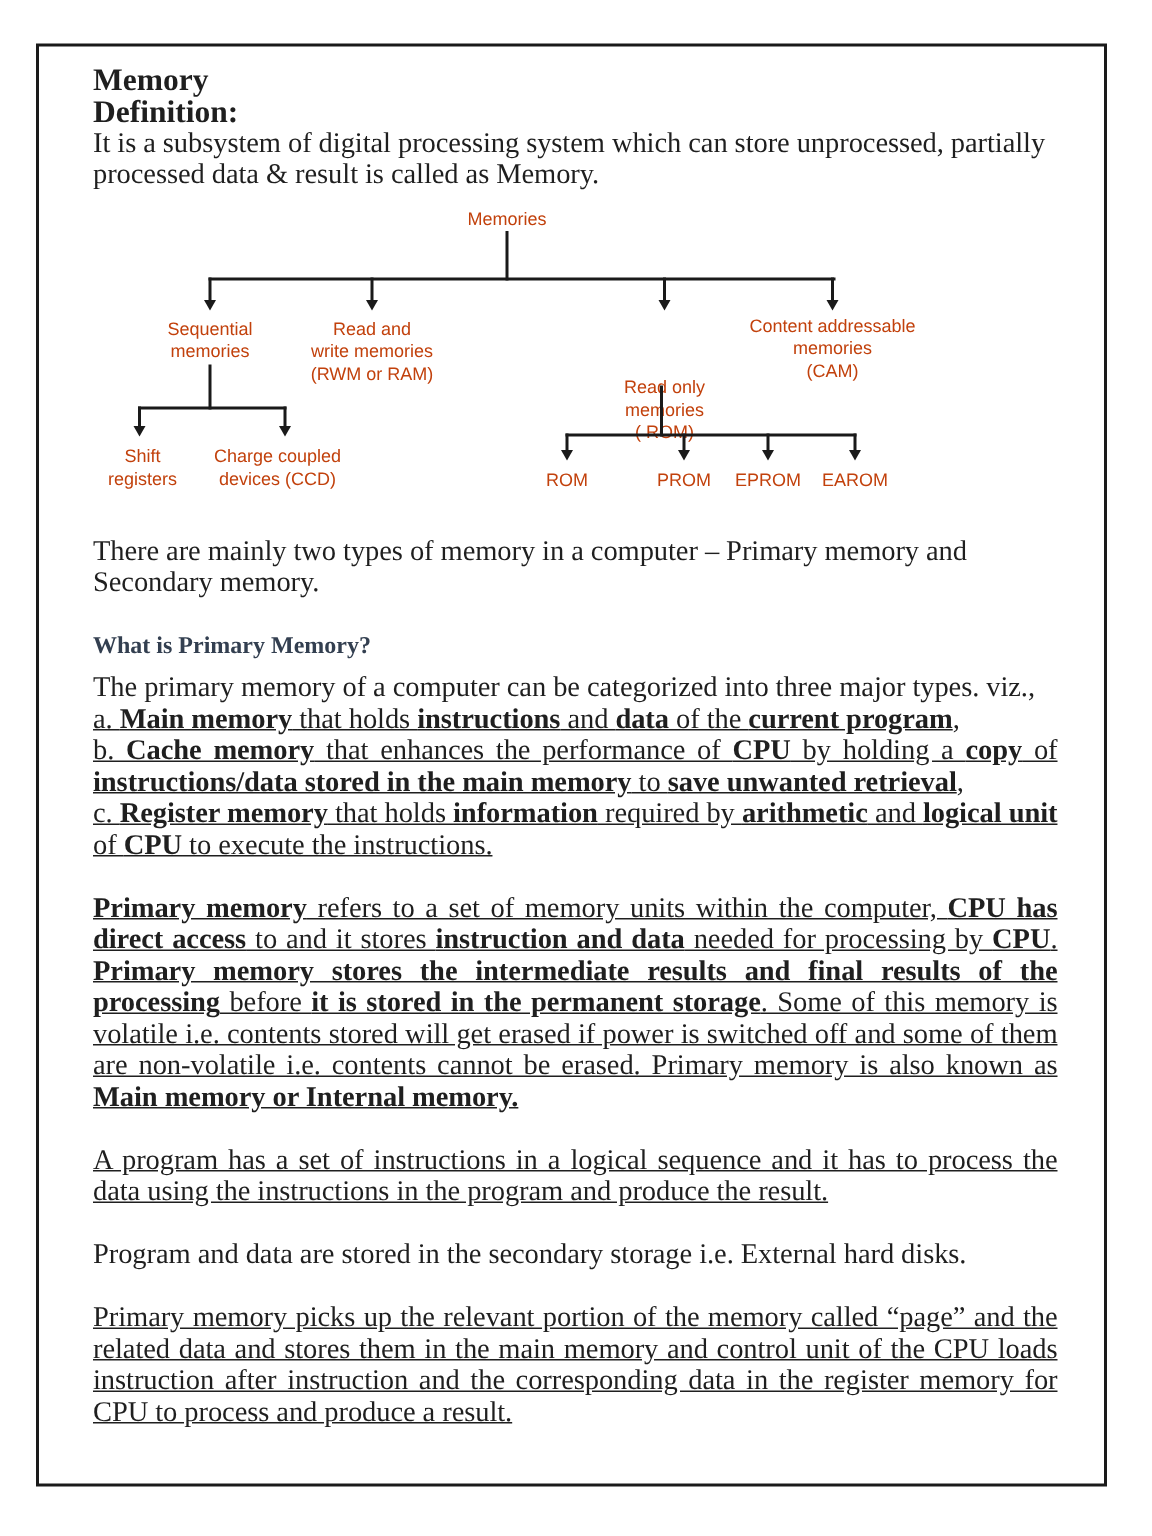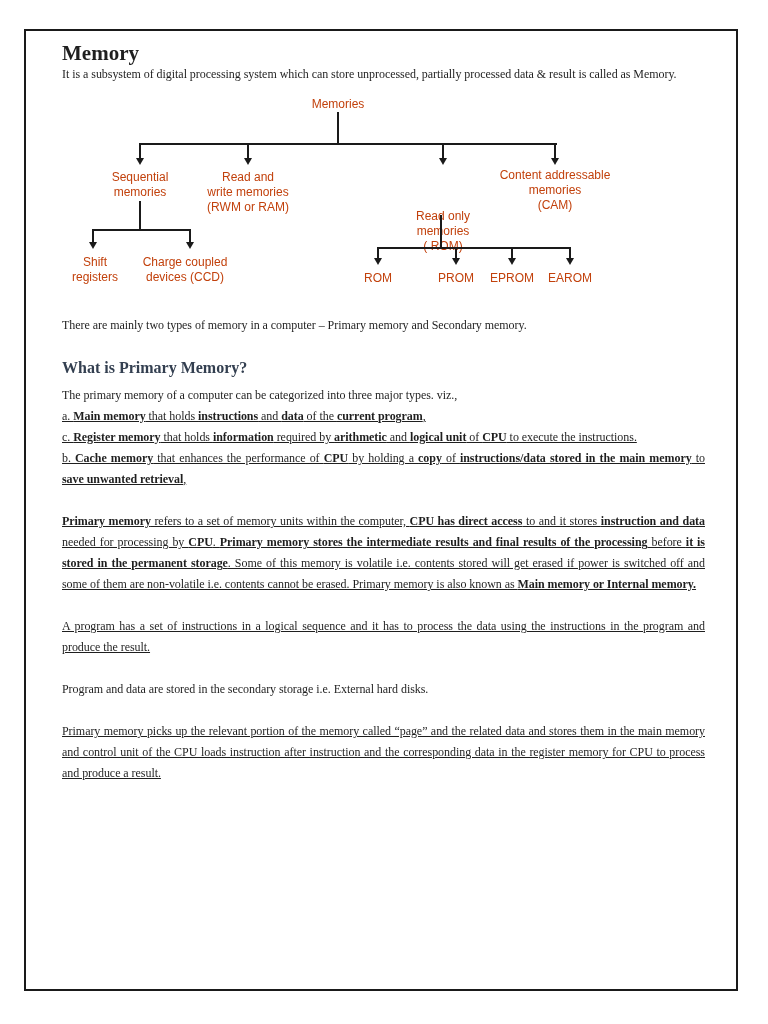--- a/index.html
+++ b/index.html
@@ -15,21 +15,21 @@
     -webkit-font-smoothing:antialiased;
   }
   .page-box{
     position:absolute;left:24px;top:29px;width:714px;height:962px;
     border:2px solid var(--line);
     box-sizing:border-box;
     padding:12px 33px 0 36px;
   }
   .content{width:643px;}
   .h-bold{font-weight:bold;font-size:21px;line-height:21px;}
-  .body-text{font-size:12px;line-height:21px;letter-spacing:-0.05px;}
+  .body-text{font-size:19px;line-height:21px;letter-spacing:-0.05px;}
   .just{text-align:justify;text-decoration:underline;}
   .primary-heading{color:var(--accent);font-weight:bold;font-size:16px;line-height:22px;}
   .mt-blank{margin-top:21px;}
   b{font-weight:bold;}
 
   
   .diagram{
     position:relative;height:200px;margin-top:12px;
     font-family:"Liberation Sans", sans-serif;
     font-size:12px;line-height:15px;color:#c2410c;
@@ -83,20 +83,21 @@
   .lbl-r2{left:420px;top:174px;width:60px;}
   .lbl-r3{left:478px;top:174px;width:60px;}
 </style>
 </head>
 <body>
 
 <div class="page-box">
   <div class="content">
 
     <div class="h-bold">Memory</div>
+    <div class="h-bold">Definition:</div>
     <div class="body-text">It is a subsystem of digital processing system which can store unprocessed, partially processed data &amp; result is called as Memory.</div>
 
 
     <div class="diagram">
       <div class="dlabel root-label">Memories</div>
       <div class="dline root-stub"></div>
       <div class="dline main-h"></div>
 
       <div class="dline stem-b0"></div>
       <div class="dline stem-b1"></div>
@@ -158,22 +159,22 @@
       <div class="dlabel lbl-r3">EAROM</div>
     </div>
 
     <div class="body-text" style="margin-top:18px;">There are mainly two types of memory in a computer – Primary memory and Secondary memory.</div>
 
     <div class="primary-heading mt-blank">What is Primary Memory?</div>
 
     <div class="body-text" style="margin-top:6px;">
       <div>The primary memory of a computer can be categorized into three major types. viz.,</div>
       <div class="just"><span>a. </span><b>Main memory</b><span> that holds </span><b>instructions</b><span> and </span><b>data</b><span> of the </span><b>current program</b><span>,</span></div>
+      <div class="just"><span>b. </span><b>Cache memory</b><span> that enhances the performance of </span><b>CPU</b><span> by holding a </span><b>copy</b><span> of </span><b>instructions/data stored in the main memory</b><span> to </span><b>save unwanted retrieval</b><span>,</span></div>
       <div class="just"><span>c. </span><b>Register memory</b><span> that holds </span><b>information</b><span> required by </span><b>arithmetic</b><span> and </span><b>logical unit</b><span> of </span><b>CPU</b><span> to execute the instructions.</span></div>
-      <div class="just"><span>b. </span><b>Cache memory</b><span> that enhances the performance of </span><b>CPU</b><span> by holding a </span><b>copy</b><span> of </span><b>instructions/data stored in the main memory</b><span> to </span><b>save unwanted retrieval</b><span>,</span></div>
     </div>
 
     <div class="body-text just mt-blank"><b>Primary memory</b><span> refers to a set of memory units within the computer, </span><b>CPU has direct access</b><span> to and it stores </span><b>instruction and data</b><span> needed for processing by </span><b>CPU</b><span>. </span><b>Primary memory stores the intermediate results and final results of the processing</b><span> before </span><b>it is stored in the permanent storage</b><span>.  Some of this memory is volatile i.e. contents stored will get erased if power is switched off and some of them are non-volatile i.e. contents cannot be erased. Primary memory is also known as </span><b>Main memory or Internal memory.</b></div>
 
     <div class="body-text just mt-blank">A program has a set of instructions in a logical sequence and it has to process the data using the instructions in the program and produce the result.</div>
 
     <div class="body-text mt-blank">Program and data are stored in the secondary storage i.e. External hard disks.</div>
 
     <div class="body-text just mt-blank">Primary memory picks up the relevant portion of the memory called “page” and the related data and stores them in the main memory and control unit of the CPU loads instruction after instruction and the corresponding data in the register memory for CPU to process and produce a result.</div>
 

